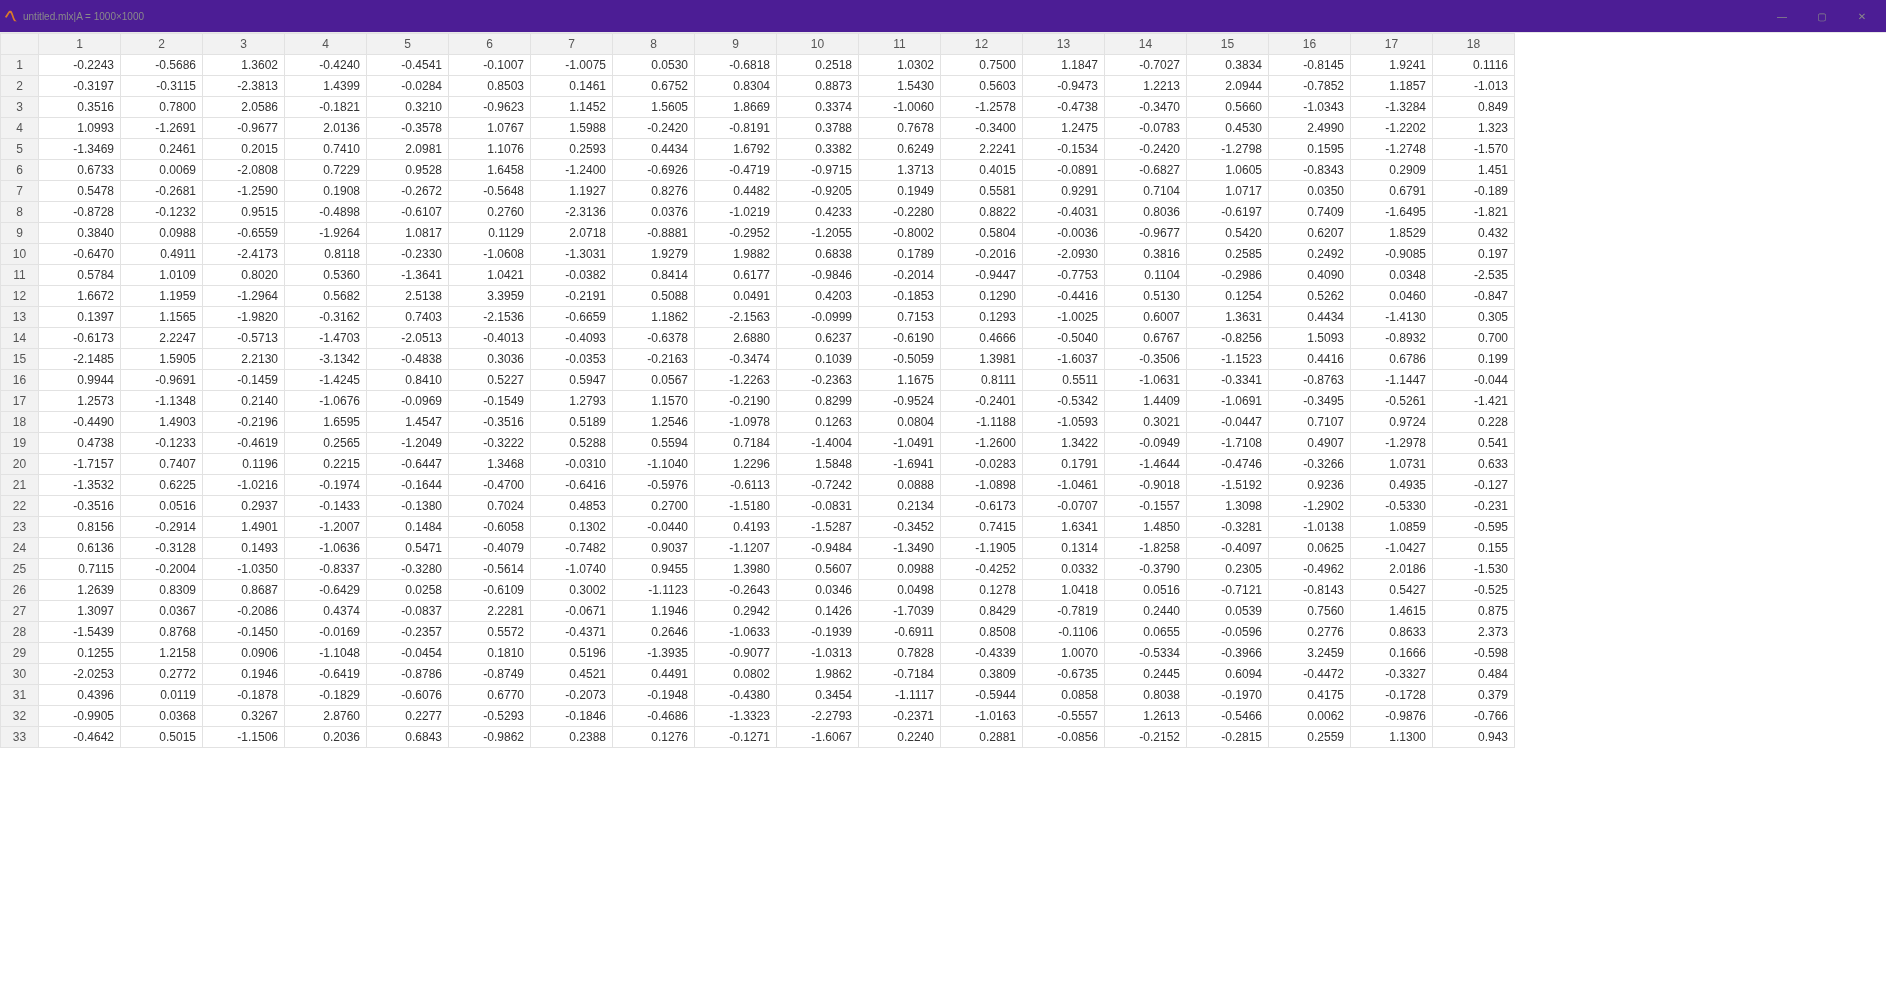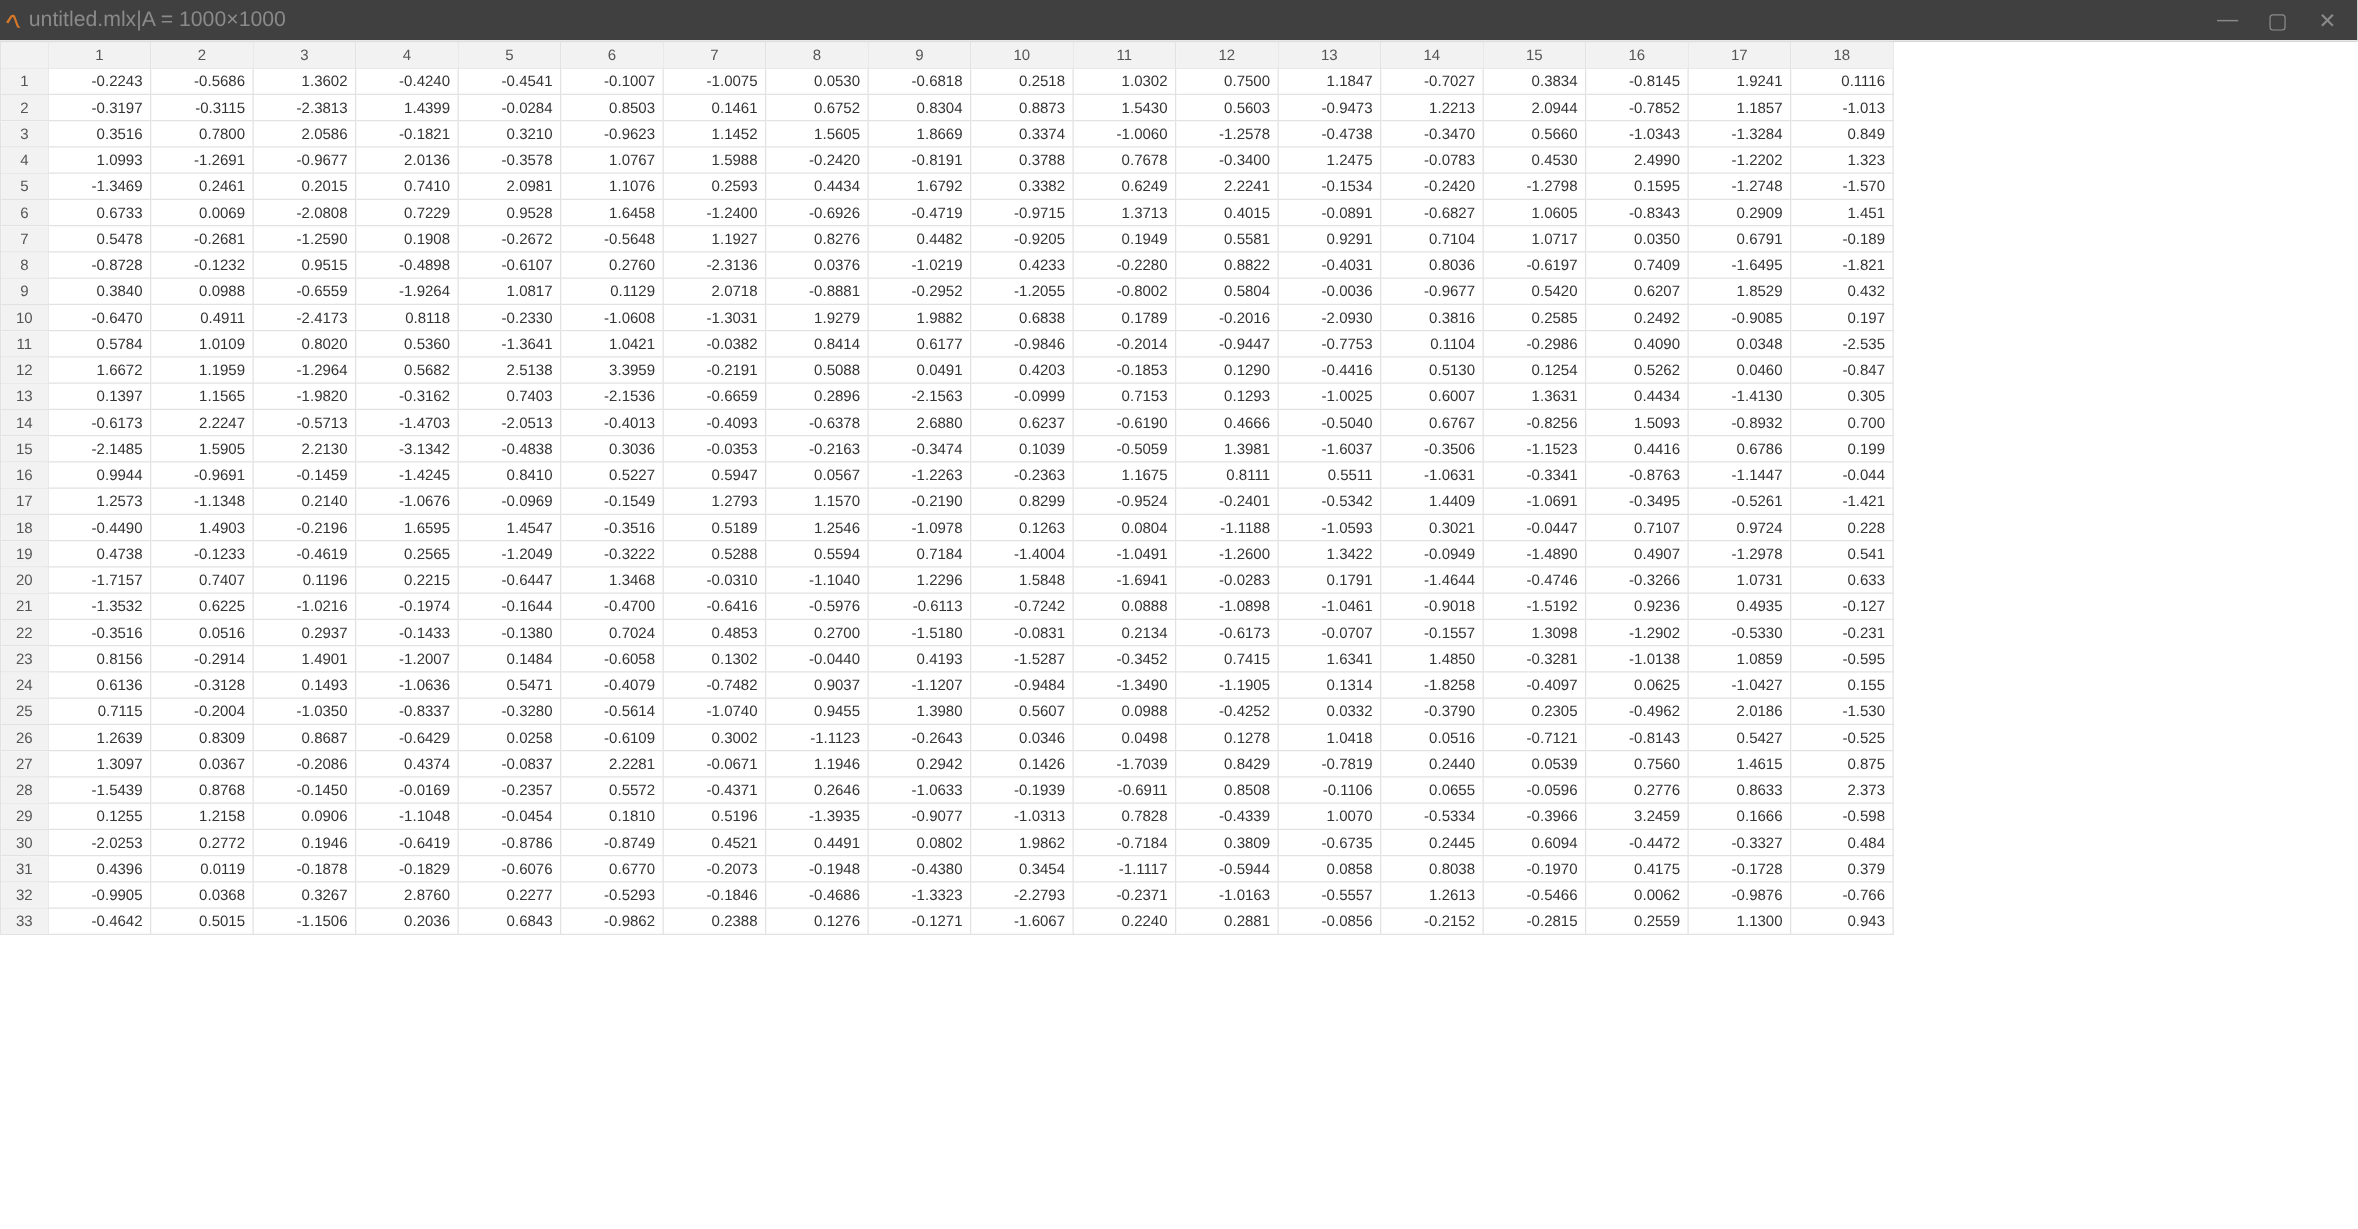--- a/index.html
+++ b/index.html
@@ -9,24 +9,24 @@
   color: #404040;
   background: #fff;
   overflow: hidden;
   user-select: none;
 }
 .titlebar {
   height: 24px;
   display: flex;
   align-items: center;
   padding: 16px 4px;
-  background: #404040;
+  background: #4c1d95;
   border-bottom: 1px solid #e8e8e8;
   color: #8a8a8a;
-  font-size: 17px;
+  font-size: 10px;
 }
 .titlebar .logo {
   width: 14px;
   height: 14px;
   margin-right: 5px;
 }
 .titlebar .title { flex: 0 0 auto; }
 .titlebar .spacer { flex: 1; }
 .titlebar .wbtn {
   width: 40px;
@@ -386,21 +386,21 @@
         </tr>
         <tr>
           <th class="rowhdr">13</th>
           <td>0.1397</td>
           <td>1.1565</td>
           <td>-1.9820</td>
           <td>-0.3162</td>
           <td>0.7403</td>
           <td>-2.1536</td>
           <td>-0.6659</td>
-          <td>0.2896</td>
+          <td>1.1862</td>
           <td>-2.1563</td>
           <td>-0.0999</td>
           <td>0.7153</td>
           <td>0.1293</td>
           <td>-1.0025</td>
           <td>0.6007</td>
           <td>1.3631</td>
           <td>0.4434</td>
           <td>-1.4130</td>
           <td>0.305</td>
@@ -519,21 +519,21 @@
           <td>-1.2049</td>
           <td>-0.3222</td>
           <td>0.5288</td>
           <td>0.5594</td>
           <td>0.7184</td>
           <td>-1.4004</td>
           <td>-1.0491</td>
           <td>-1.2600</td>
           <td>1.3422</td>
           <td>-0.0949</td>
-          <td>-1.4890</td>
+          <td>-1.7108</td>
           <td>0.4907</td>
           <td>-1.2978</td>
           <td>0.541</td>
         </tr>
         <tr>
           <th class="rowhdr">20</th>
           <td>-1.7157</td>
           <td>0.7407</td>
           <td>0.1196</td>
           <td>0.2215</td>

